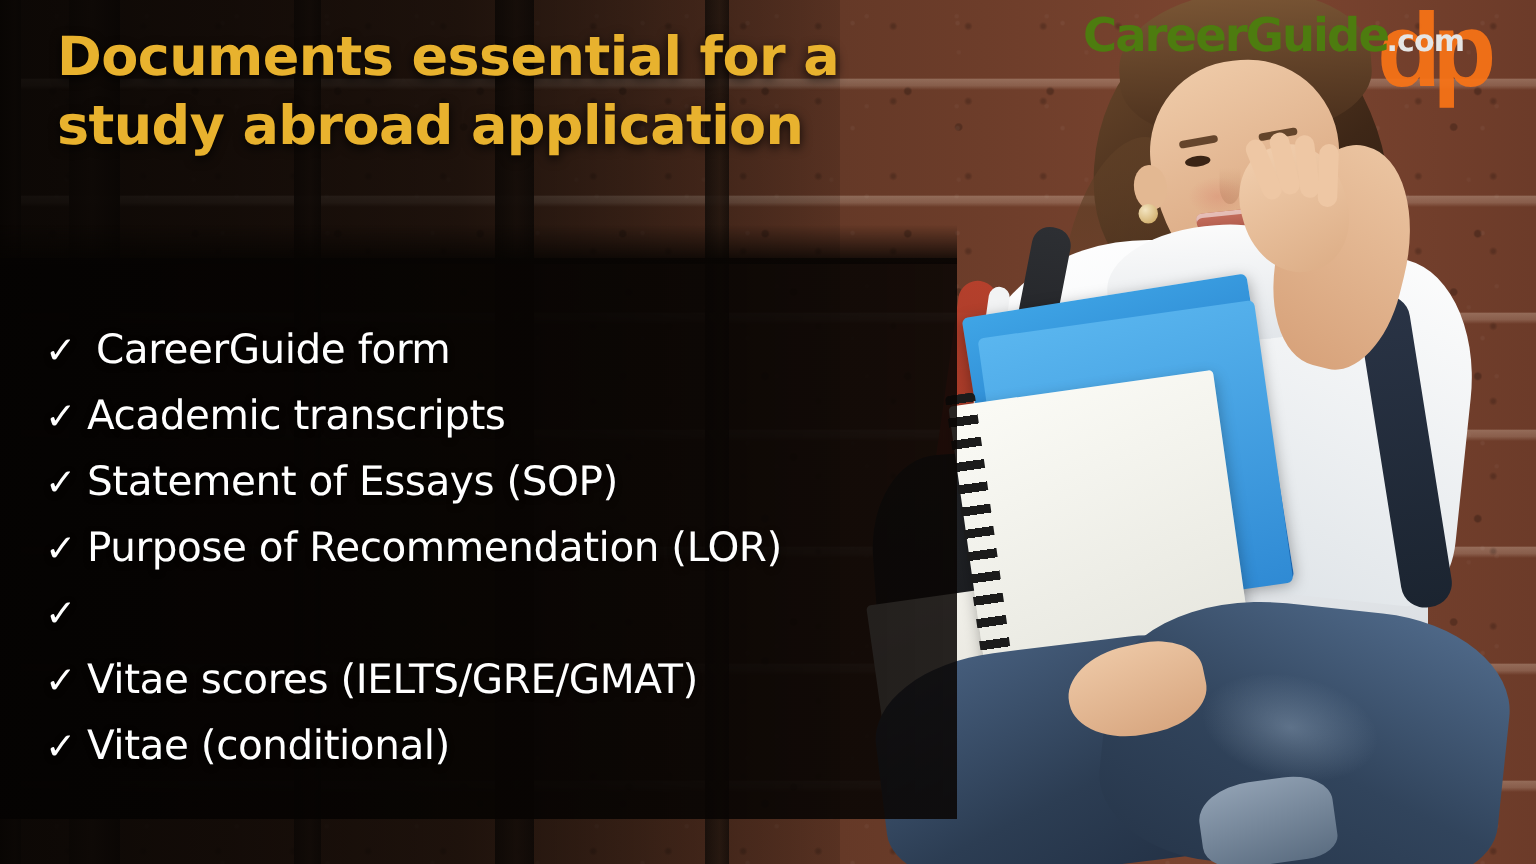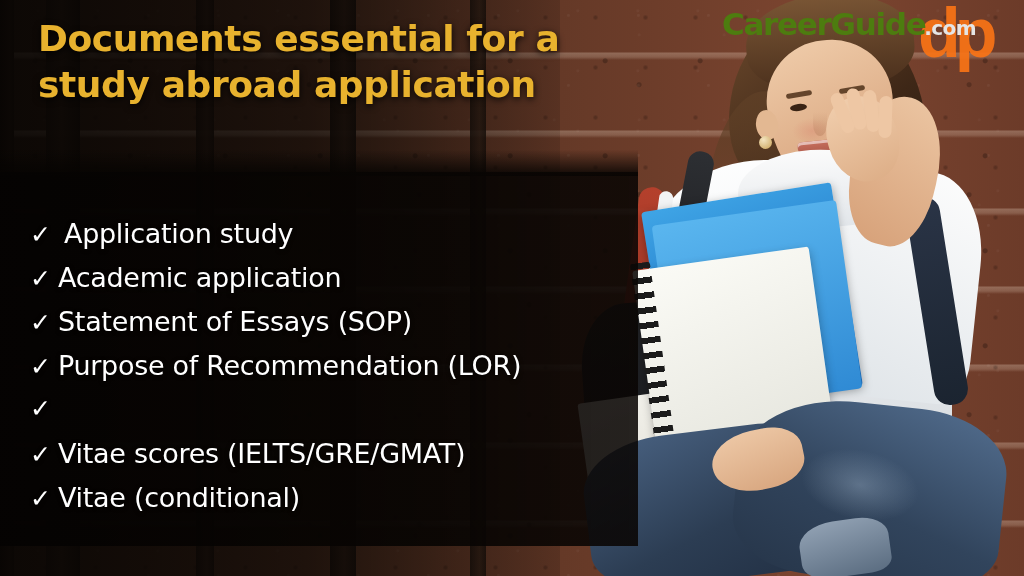--- a/index.html
+++ b/index.html
@@ -422,25 +422,25 @@
   <div class="panel"></div>
 
   <h1 class="title">
     <span class="title-line">Documents essential for a</span>
     <span class="title-line">study abroad application</span>
   </h1>
 
   <ul class="list">
     <li class="list-item first">
       <span class="check">✓</span>
-      <span class="list-label">Application study</span>
-    </li>
-    <li class="list-item">
-      <span class="check">✓</span>
-      <span class="list-label">Academic application</span>
+      <span class="list-label">CareerGuide form</span>
+    </li>
+    <li class="list-item">
+      <span class="check">✓</span>
+      <span class="list-label">Academic transcripts</span>
     </li>
     <li class="list-item">
       <span class="check">✓</span>
       <span class="list-label">Statement of Essays (SOP)</span>
     </li>
     <li class="list-item">
       <span class="check">✓</span>
       <span class="list-label">Purpose of Recommendation (LOR)</span>
     </li>
     <li class="list-item">

